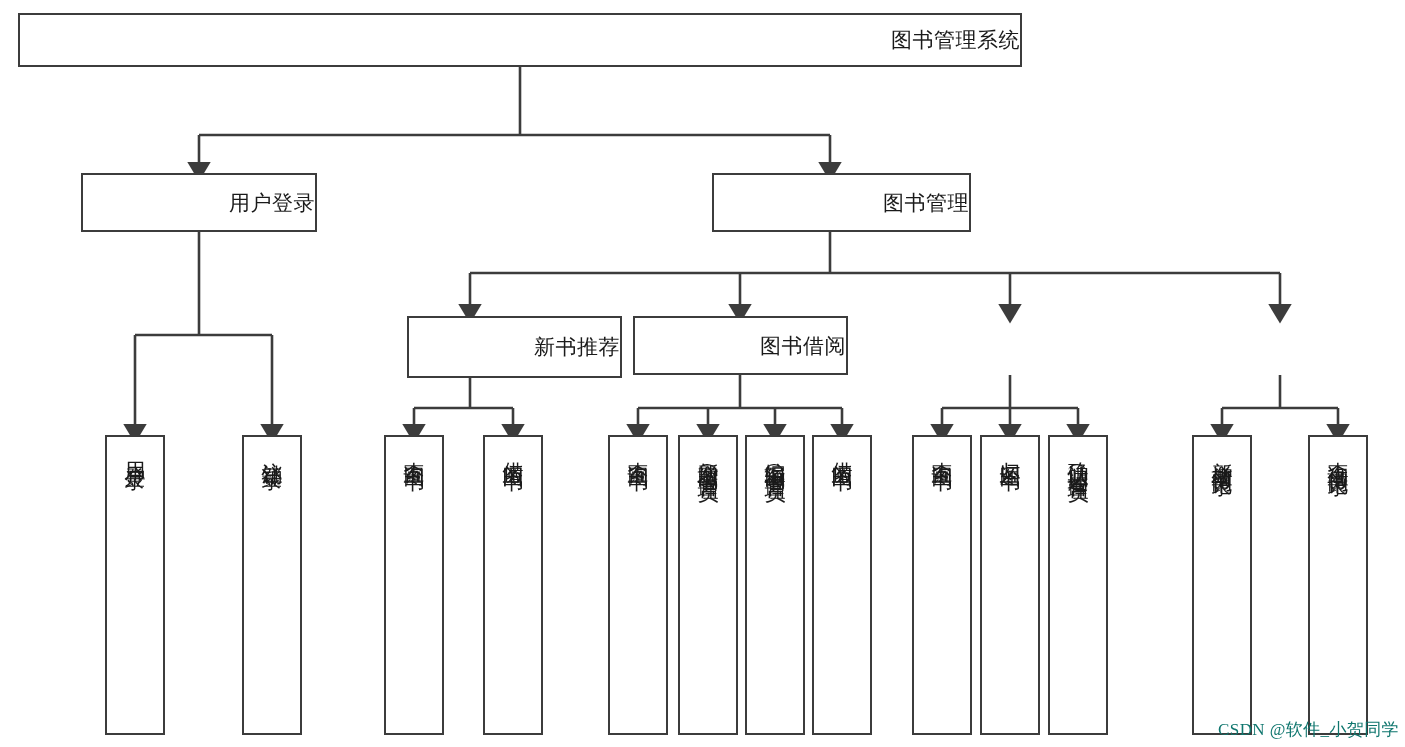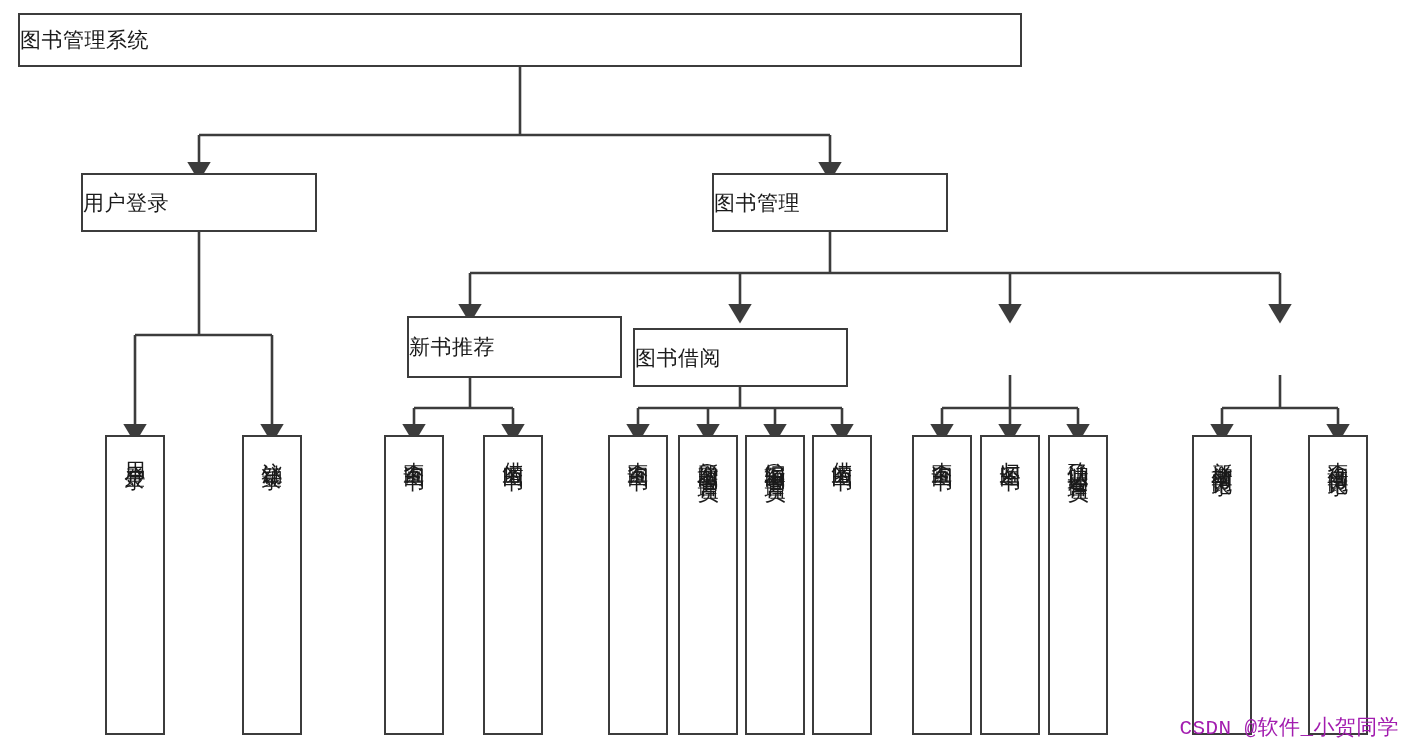--- a/index.html
+++ b/index.html
@@ -28,21 +28,21 @@
     width: 1405px;
     height: 747px;
   }
   .node-box {
     position: absolute;
     box-sizing: border-box;
     background: #ffffff;
     border: 2.5px solid #3c3c3c;
     display: flex;
     align-items: center;
-    justify-content: flex-start;
+    justify-content: flex-end;
   }
   .node-label-h {
     font-size: 21px;
     color: #1a1a1a;
     letter-spacing: 0.5px;
     line-height: 1.1;
     white-space: nowrap;
     text-align: center;
     font-family: "Liberation Sans", "DejaVu Sans", sans-serif;
   }
@@ -58,25 +58,25 @@
     text-orientation: upright;
     letter-spacing: 3px;
     line-height: 1.05;
     white-space: nowrap;
     font-family: "Liberation Sans", "DejaVu Sans", sans-serif;
   }
   #watermark {
     position: absolute;
     right: 6px;
     bottom: 6px;
-    font-size: 21px;
-    color: #a21caf;
+    font-size: 17px;
+    color: #0f766e;
     letter-spacing: 0.4px;
     white-space: nowrap;
-    font-family: Liberation Mono, monospace;
+    font-family: Liberation Serif, serif;
     pointer-events: none;
   }
 </style>
 </head>
 <body>
 
 <div id="diagram-root">
 
   <svg id="diagram-svg" viewBox="0 0 1405 747">
     <defs>
@@ -144,29 +144,29 @@
   </svg>
 
   <div class="node-box" style="left:18px; top:13px; width:1004px; height:54px;">
     <span class="node-label-h">图书管理系统</span>
   </div>
 
   <div class="node-box" style="left:81px; top:173px; width:236px; height:59px;">
     <span class="node-label-h">用户登录</span>
   </div>
 
-  <div class="node-box" style="left:712px; top:173px; width:236px; height:59px;">
+  <div class="node-box" style="left:712px; top:173px; width:259px; height:59px;">
     <span class="node-label-h">图书管理</span>
   </div>
 
   <div class="node-box" style="left:363px; top:316px; width:215px; height:62px;margin-left:44px;">
     <span class="node-label-h">新书推荐</span>
   </div>
 
-  <div class="node-box" style="left:633px; top:316px; width:215px; height:59px;margin-top:12px;">
+  <div class="node-box" style="left:633px; top:316px; width:215px; height:59px;">
     <span class="node-label-h">图书借阅</span>
   </div>
 
 
 
   <div class="node-box leaf" style="left:105px; top:435px; width:60px; height:300px;">
     <span class="node-label-v">用户登录</span>
   </div>
 
   <div class="node-box leaf" style="left:242px; top:435px; width:60px; height:300px;">

